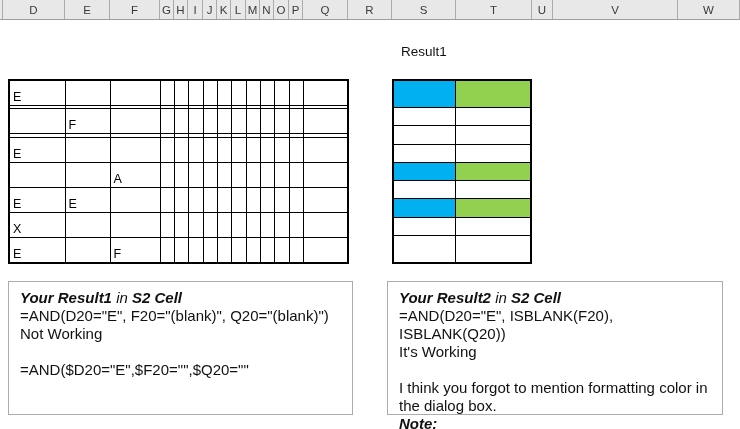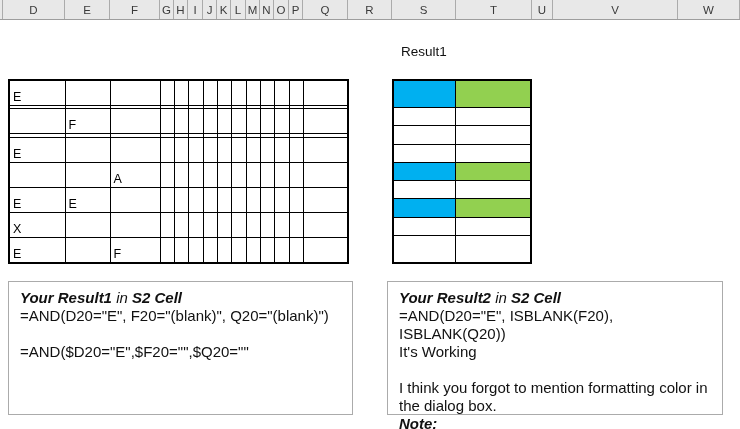--- a/index.html
+++ b/index.html
@@ -295,20 +295,21 @@
       <tr>
         <td></td>
         <td></td>
       </tr>
     </tbody>
 </table>
 
 <div class="note-box left">
     <div class="nline"><span class="seg-bi">Your Result1</span><span class="seg-i"> in </span><span class="seg-bi">S2 Cell</span></div>
     <div class="nline"><span>=AND(D20="E", F20="(blank)", Q20="(blank)")</span></div>
+    <div class="nline"><span>Not Working</span></div>
     <div class="nline">&nbsp;</div>
     <div class="nline"><span>=AND($D20="E",$F20="",$Q20=""</span></div>
   </div>
 <div class="note-box right">
     <div class="nline"><span class="seg-bi">Your Result2</span><span class="seg-i"> in </span><span class="seg-bi">S2 Cell</span></div>
     <div class="nline"><span>=AND(D20="E", ISBLANK(F20), ISBLANK(Q20))</span></div>
     <div class="nline"><span>It's Working</span></div>
     <div class="nline">&nbsp;</div>
     <div class="nline"><span>I think you forgot to mention formatting color in the dialog box.</span></div>
     <div class="nline"><span class="seg-bi">Note:</span></div>

